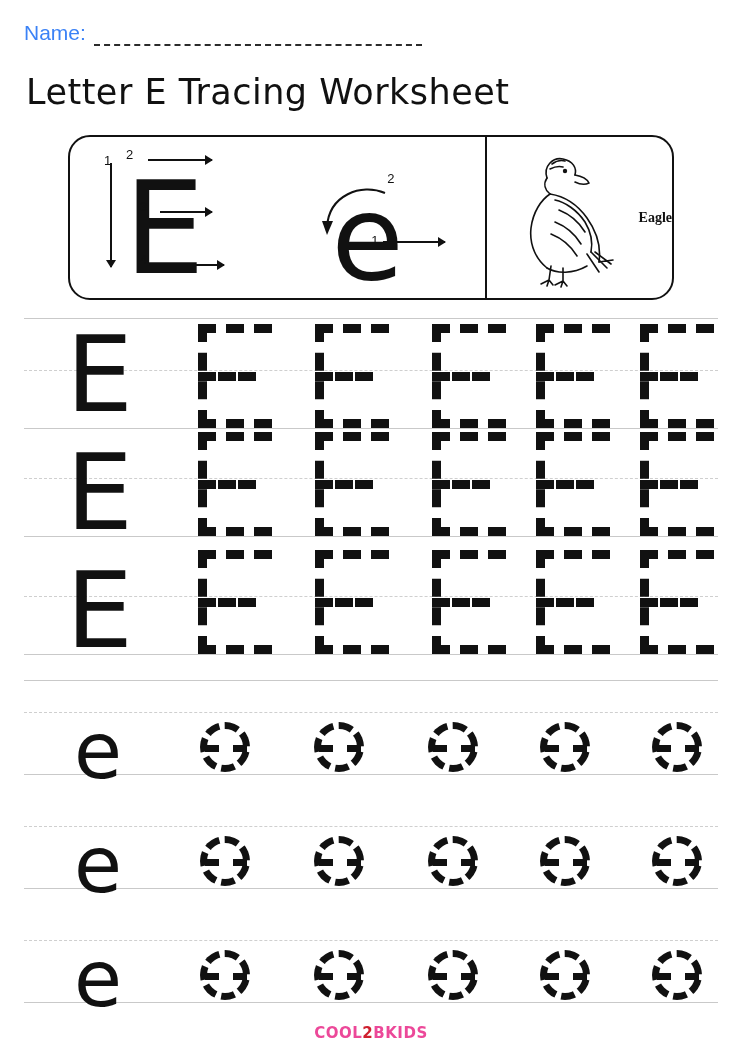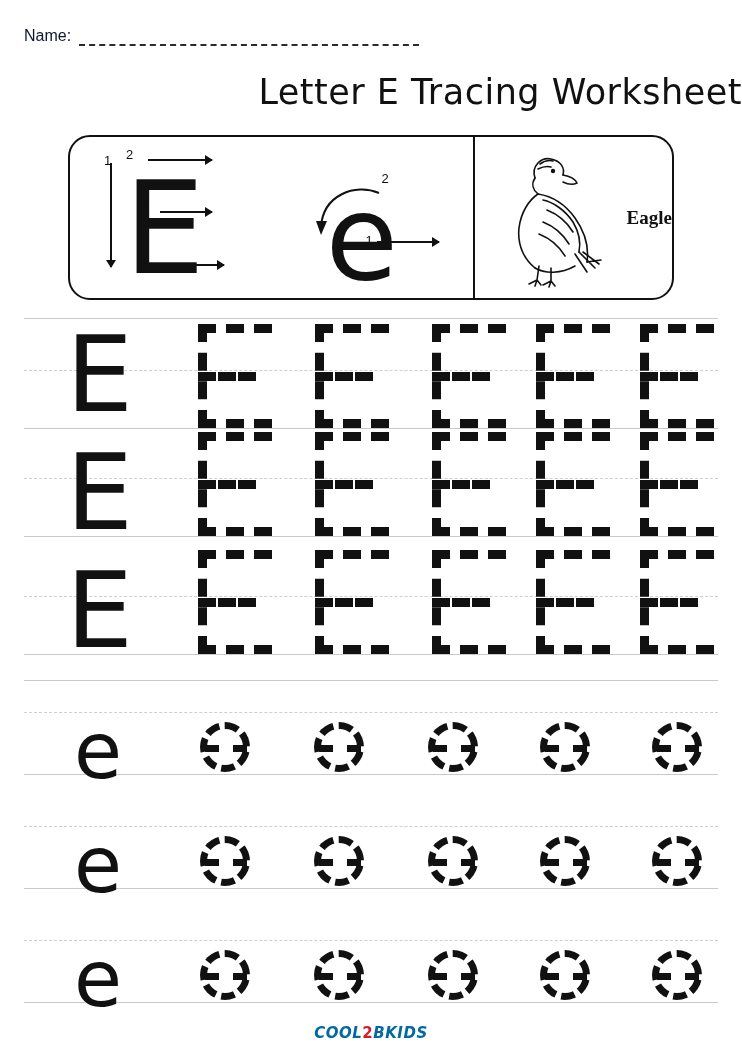--- a/index.html
+++ b/index.html
@@ -21,46 +21,47 @@
     top: 22px; left: 24px; right: 24px;
     height: 24px;
     display: flex;
     align-items: flex-end;
   }
   .field {
     display: flex;
     align-items: flex-end;
   }
   .field-label {
-    font-size: 16px;
+    font-size: 21px;
     font-family: "Liberation Sans", sans-serif;
-    color: #0f172a;
+    color: #3b82f6;
     white-space: nowrap;
     padding-bottom: 1px;
   }
   .field-line {
     border-bottom: 2px dashed #2b2b2b;
     height: 14px;
     margin-left: 8px;
   }
   .field-name { width: 398px; }
   .field-name .field-line { width: 340px; }
   .field-date { margin-left: 24px; }
   .field-date .field-line { width: 226px; }
 
   
   .title {
     position: absolute;
     top: 72px; left: 0; right: 0;
-    text-align: right;
+    text-align: left;
     font-family: "DejaVu Sans", sans-serif;
     font-size: 35px;
     letter-spacing: 0.5px;
     color: #111;
     font-weight: 400;
+    padding-left: 26px;
   }
 
   
   .demo-box {
     position: absolute;
     top: 135px; left: 68px;
     width: 606px; height: 165px;
     border: 2px solid #111;
     border-radius: 22px;
     display: flex;
@@ -122,21 +123,21 @@
     bottom: -1px; left: -4px;
     border-top: 8px solid #111;
     border-left: 5px solid transparent;
     border-right: 5px solid transparent;
   }
 
   .eagle-svg { margin-left: 16px; }
   .eagle-label {
     font-family: "Liberation Serif", serif;
     font-weight: bold;
-    font-size: 19px;
+    font-size: 14px;
     margin-left: 14px;
     color: #111;
   }
 
   
   .rows-area { position: absolute; left: 24px; top: 318px; width: 694px; }
 
   .band {
     position: relative;
     width: 694px;
@@ -196,21 +197,21 @@
   .footer {
     position: absolute;
     left: 0; right: 0; bottom: 8px;
     text-align: center;
     font-family: "DejaVu Sans", sans-serif;
     font-weight: bold;
     font-size: 15px;
     letter-spacing: 0.5px;
     color: #1a1a1a;
   }
-  .footer .blue { color: #0369a1; font-style: italic; }
+  .footer .blue { color: #ec4899; }
   .footer .red  { color: #cf1f2e; }
 </style>
 </head>
 <body>
 
 <div class="header-row">
   <div class="field field-name">
     <span class="field-label">Name:</span>
     <span class="field-line"></span>
   </div>

